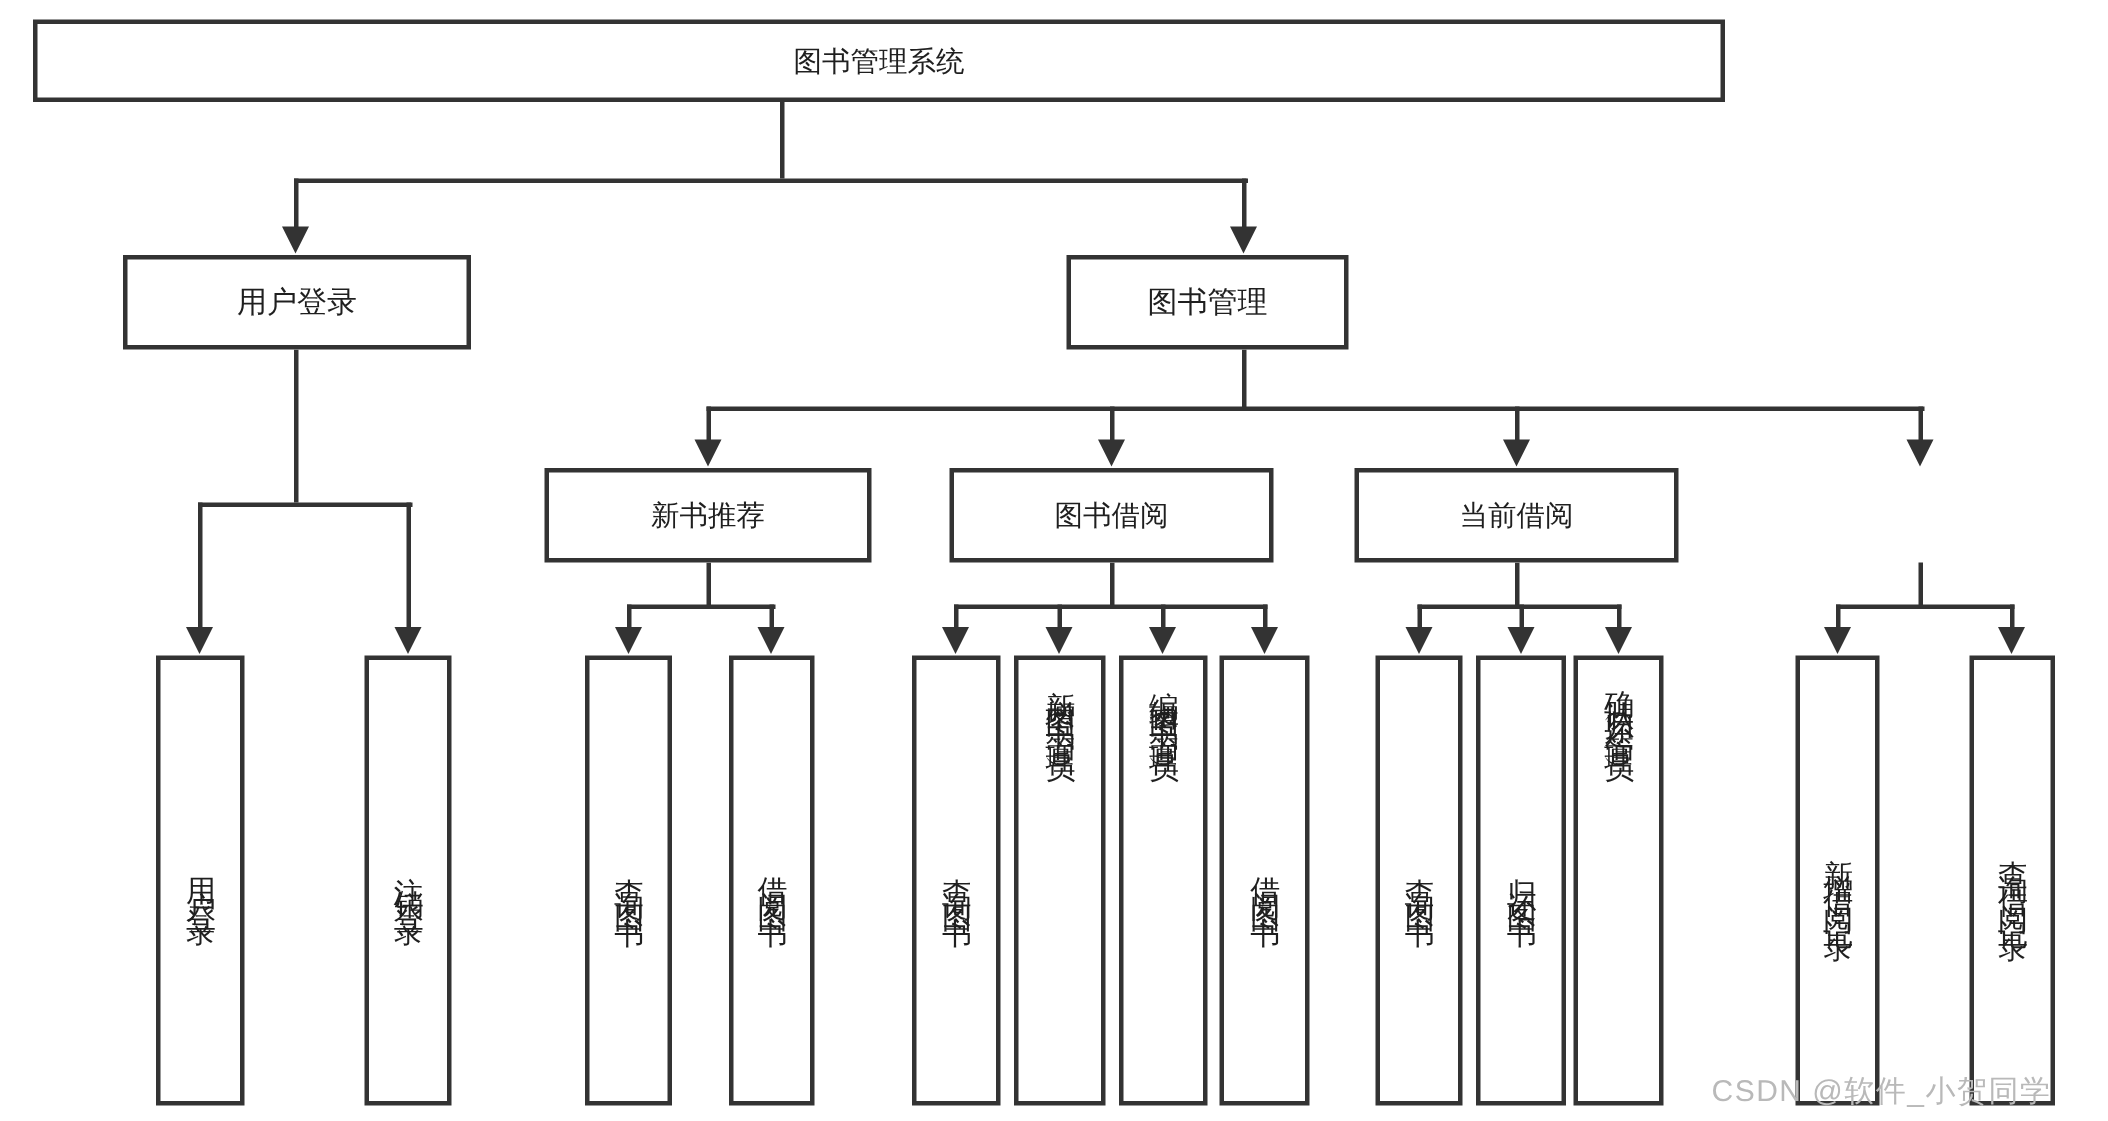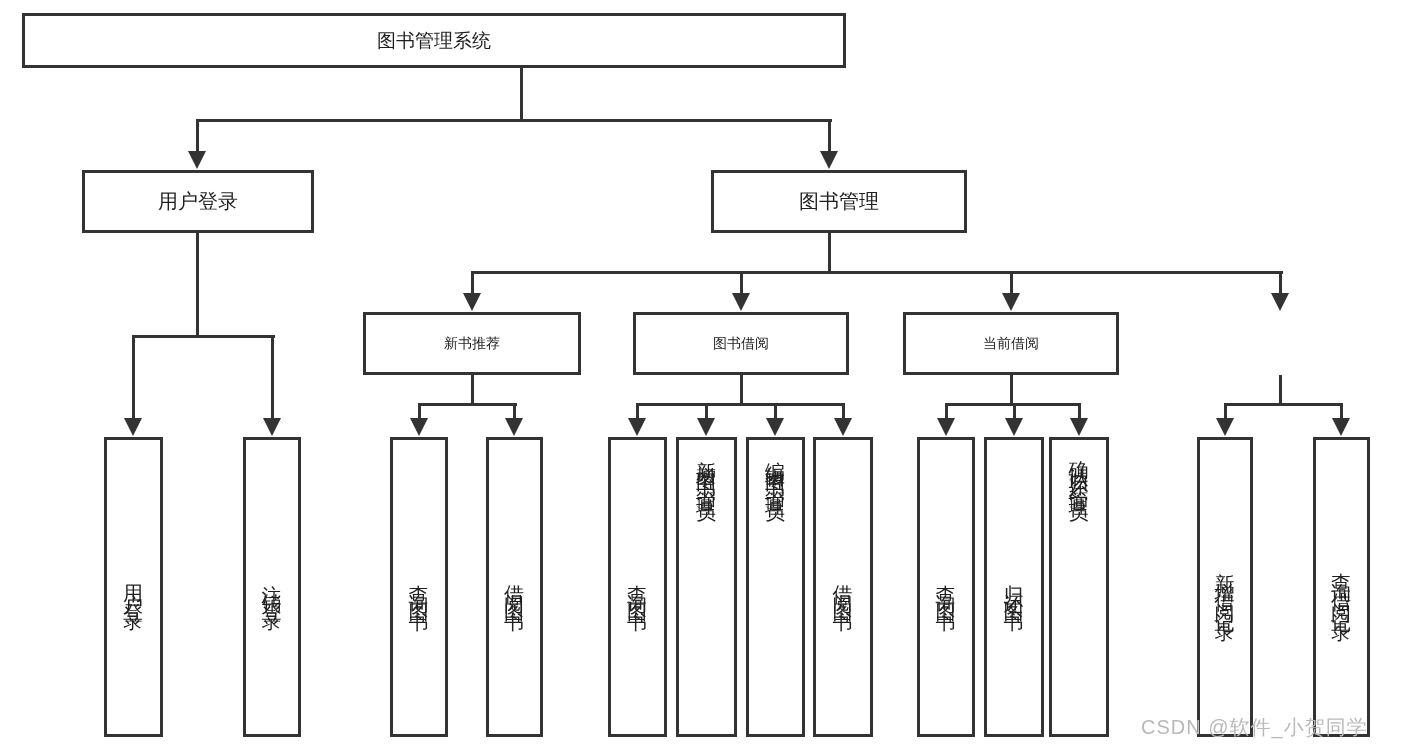--- a/index.html
+++ b/index.html
@@ -18,21 +18,21 @@
     background:#ffffff;
     display:flex;
     align-items:center;
     justify-content:center;
     color:#1f1f1f;
     font-size:19px;
     z-index:2;
   }
   .node.root{font-size:19px;}
   .node.l2{font-size:20px;}
-  .node.l3{font-size:14px;}
+  .node.l3{font-size:19px;}
   .leaf{
     position:absolute;
     box-sizing:border-box;
     border:3px solid #333333;
     background:#ffffff;
     display:flex;
     align-items:center;
     justify-content:center;
     color:#1f1f1f;
     z-index:2;
@@ -65,31 +65,31 @@
     letter-spacing:1px;
     z-index:3;
     white-space:nowrap;
   }
 </style>
 </head>
 <body>
 
 <div class="canvas">
 
-  <div class="node root" style="left:22px;top:13px;width:824px;height:55px">图书管理系统</div>
+  <div class="node root" style="left:22px;top:13px;width:1128px;height:55px">图书管理系统</div>
 
   <div class="vl" style="left:520px;top:68px;height:51px"></div>
   <div class="hl" style="left:196px;top:119px;width:636px"></div>
   <div class="vl" style="left:196px;top:119px;height:36px"></div>
   <div class="vl" style="left:828px;top:119px;height:36px"></div>
   <div class="ah" style="left:188px;top:151px"></div>
   <div class="ah" style="left:820px;top:151px"></div>
 
   <div class="node l2" style="left:82px;top:170px;width:232px;height:63px">用户登录</div>
-  <div class="node l2" style="left:711px;top:170px;width:256px;height:63px">图书管理</div>
+  <div class="node l2" style="left:711px;top:170px;width:188px;height:63px">图书管理</div>
 
   <div class="vl" style="left:196px;top:233px;height:102px"></div>
   <div class="hl" style="left:132px;top:335px;width:143px"></div>
   <div class="vl" style="left:132px;top:335px;height:85px"></div>
   <div class="vl" style="left:271px;top:335px;height:85px"></div>
   <div class="ah" style="left:124px;top:418px"></div>
   <div class="ah" style="left:263px;top:418px"></div>
 
   <div class="vl" style="left:828px;top:233px;height:41px"></div>
   <div class="hl" style="left:471px;top:271px;width:812px"></div>

